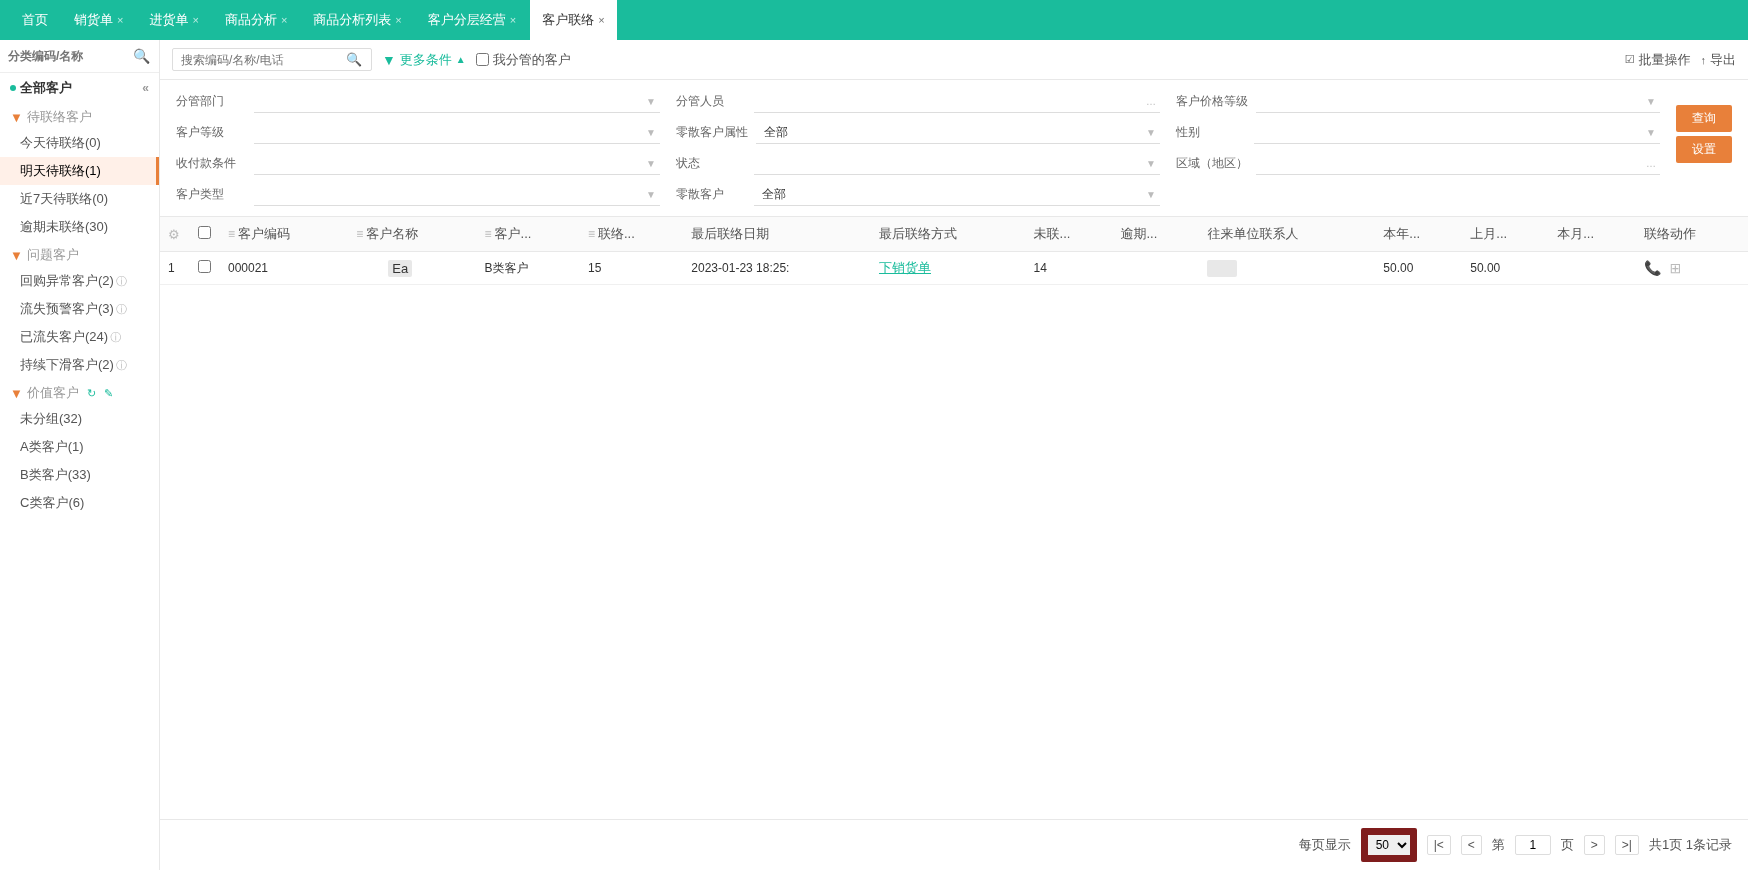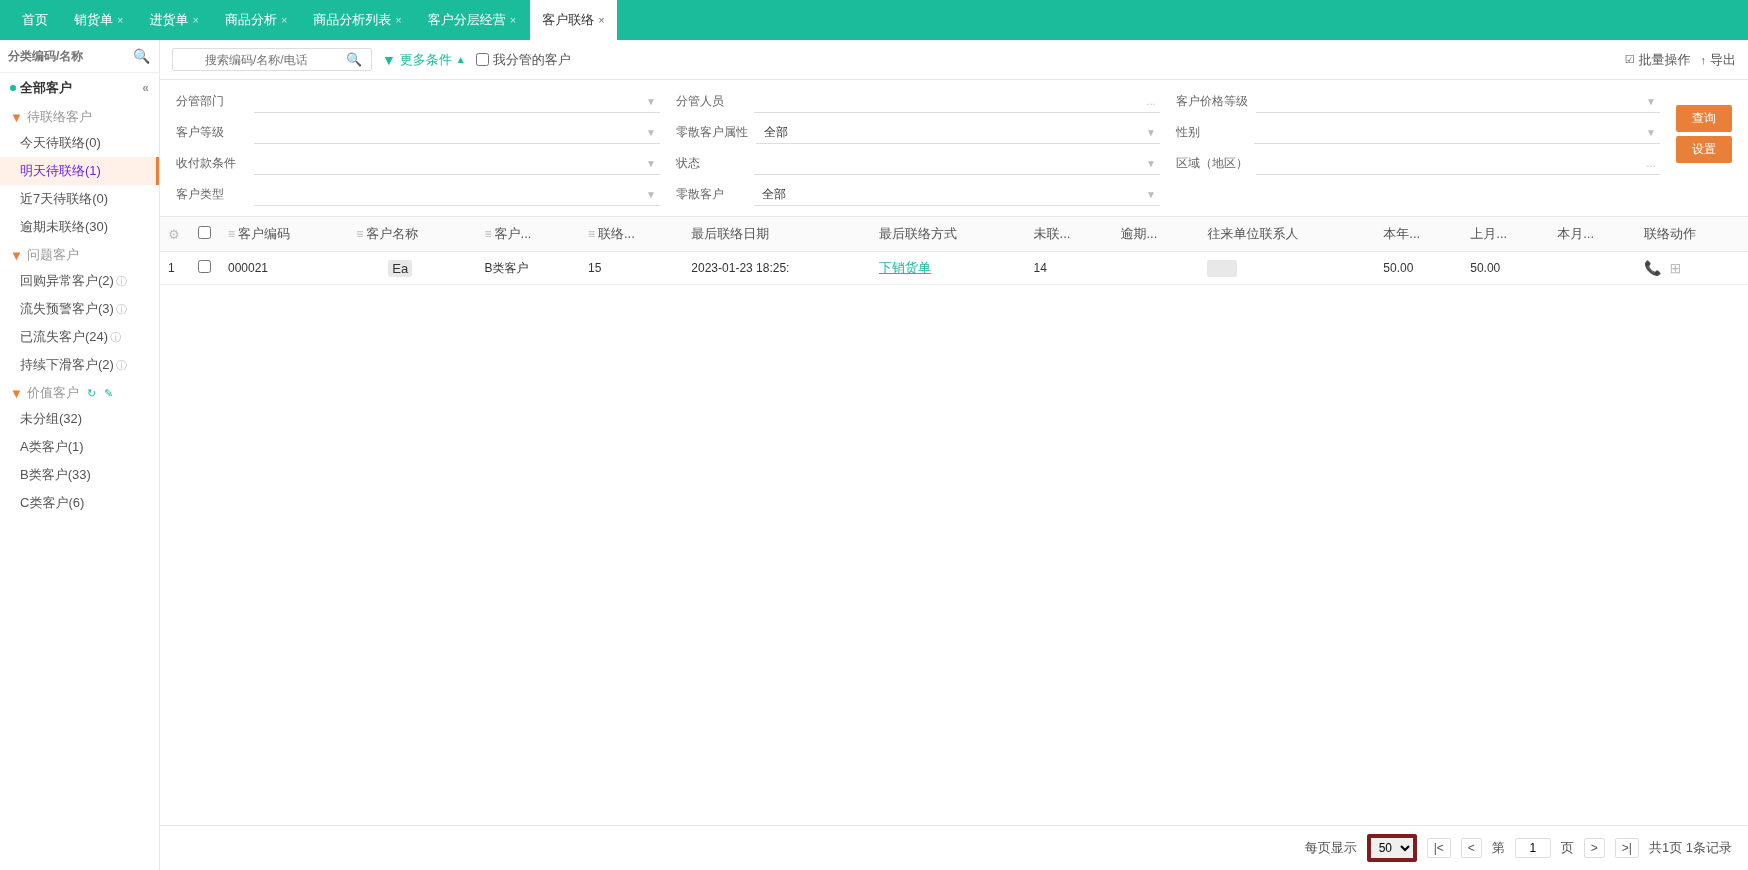--- a/index.html
+++ b/index.html
@@ -80,21 +80,21 @@
       gap: 4px;
     }
     .sidebar-item {
       padding: 5px 10px 5px 20px;
       font-size: 12px;
       color: #555;
       cursor: pointer;
       display: flex;
       align-items: center;
     }
-    .sidebar-item.active { background: #fff0e8; color: #6d28d9; border-right: 3px solid #e8803a; }
+    .sidebar-item.active { background: #fff0e8; color: #000000; border-right: 3px solid #e8803a; }
 
     
     .content-area {
       flex: 1;
       display: flex;
       flex-direction: column;
       overflow: hidden;
     }
 
     
@@ -285,21 +285,21 @@
       border-top: 1px solid #e8e8e8;
       padding: 8px 16px;
       display: flex;
       align-items: center;
       justify-content: flex-end;
       gap: 10px;
       font-size: 12px;
       color: #555;
     }
     .page-size-select {
-      border: 4px solid #7f1d1d;
+      border: 7px solid #7f1d1d;
       border-radius: 2px;
       padding: 2px 4px;
       font-size: 12px;
     }
     .page-btn {
       border: 1px solid #ddd;
       background: #fff;
       padding: 2px 6px;
       cursor: pointer;
       font-size: 12px;
@@ -425,21 +425,21 @@
     </div>
     <div class="sidebar-item">
       <span>C类客户(6)</span>
     </div>
   </aside>
 
   <div class="content-area">
 
     <div class="search-bar">
       <div class="search-input-wrap">
-        <input type="text" style="font-size: 12px; color: #a21caf; border: none; outline: none; width: 100%; margin-left: 24px;" placeholder="搜索编码/名称/电话">
+        <input type="text" style="font-size: 12px; color: #a21caf; border: none; outline: none; width: 100%;" placeholder="搜索编码/名称/电话">
         <span class="search-btn">🔍</span>
       </div>
       <div class="filter-btn">
         <span style="color:#1abc9c;font-size:14px;">▼</span>
         <span>更多条件</span>
         <span class="chevron">▲</span>
       </div>
       <div class="my-customers-check">
         <input type="checkbox" style="">
         <span>我分管的客户</span>

